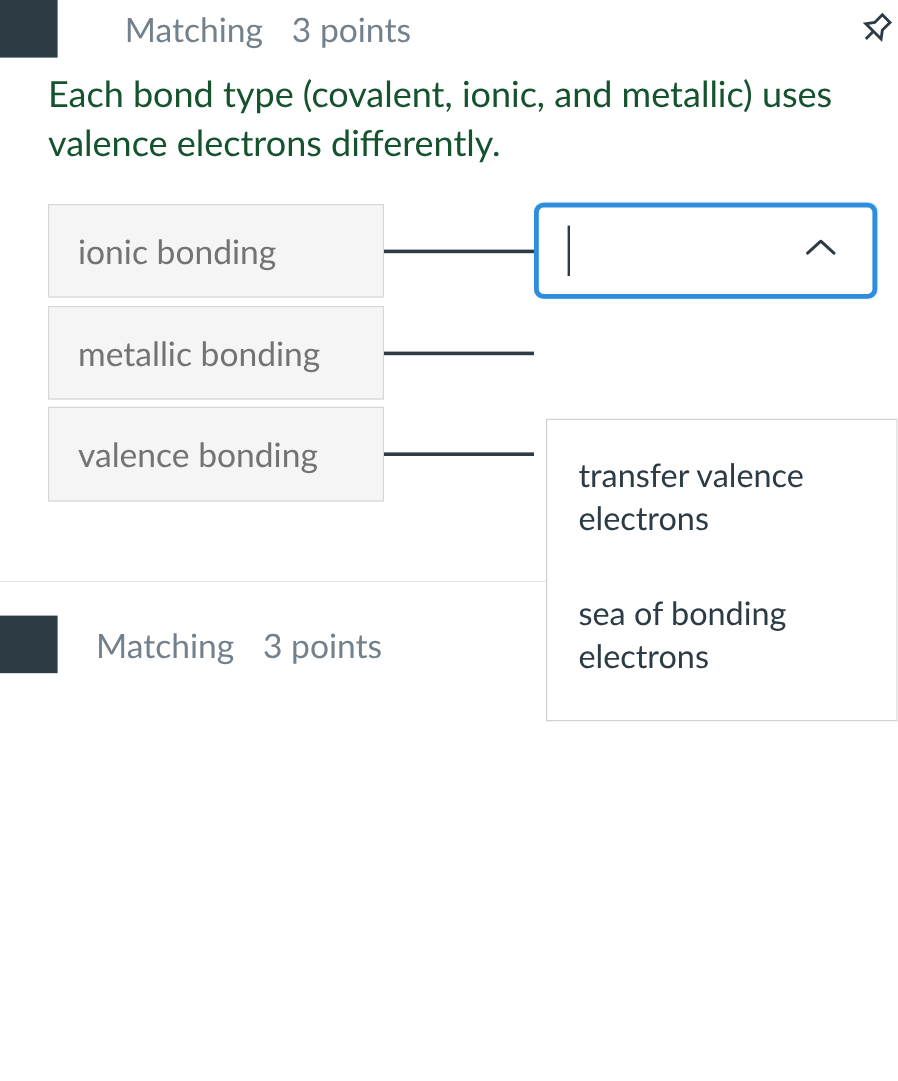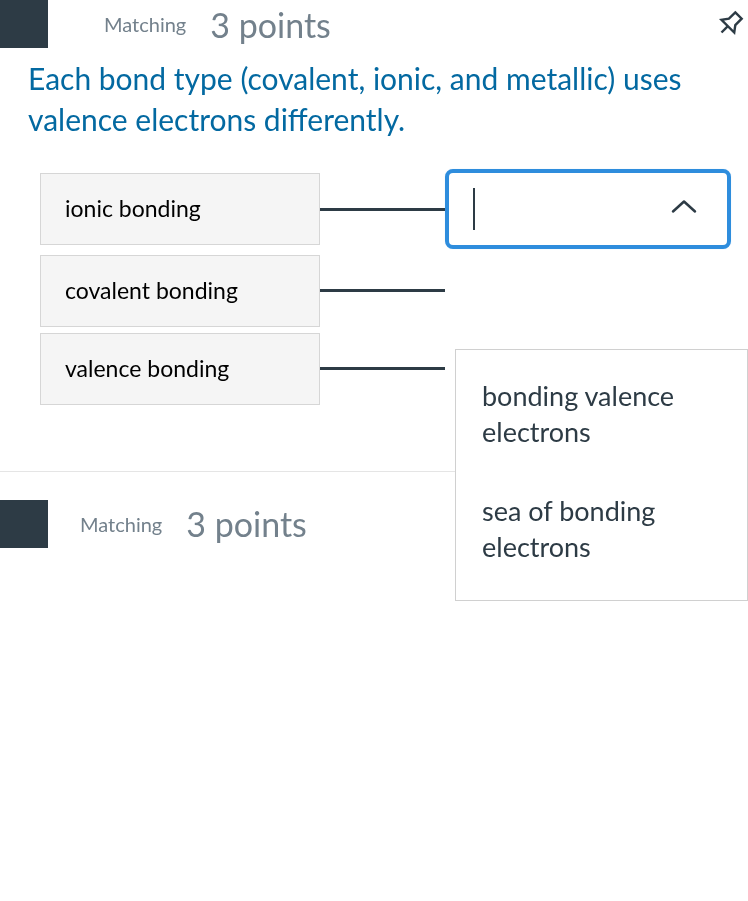--- a/index.html
+++ b/index.html
@@ -25,54 +25,54 @@
       gap: 24px;
       padding: 0 0 0 0;
     }
     .q-marker {
       width: 48px;
       height: 48px;
       background: #2d3b45;
       flex-shrink: 0;
     }
     .q-type {
-      font-size: 20px;
+      font-size: 28px;
       color: #73818c;
       margin-left: 32px;
     }
     .q-points {
-      font-size: 34px;
+      font-size: 28px;
       color: #73818c;
     }
     .pin-icon {
       position: absolute;
       top: 6px;
       right: 0;
     }
     .question-text {
       font-size: 30px;
-      color: #0369a1;
-      padding: 10px 40px 30px 28px;
+      color: #14532d;
+      padding: 10px 40px 30px 40px;
       line-height: 1.35;
     }
     .matching-area {
       padding: 0 0 30px 40px;
     }
     .match-row {
       display: flex;
       align-items: center;
       margin-bottom: 6px;
     }
     .match-prompt {
       width: 280px;
       padding: 20px 24px;
       background: #f5f5f5;
       border: 1px solid #d6d6d6;
-      font-size: 23px;
-      color: #000000;
+      font-size: 28px;
+      color: #737373;
       line-height: 1.3;
     }
     .connector {
       width: 125px;
       height: 3px;
       background: #2d3b45;
       flex-shrink: 0;
     }
     .dropdown-select {
       width: 286px;
@@ -161,32 +161,32 @@
       <div class="dropdown-select">
         <div class="dropdown-cursor"></div>
         <span class="chevron-up">
           <svg width="30" height="20" viewBox="0 0 30 20" fill="none" stroke="#2d3b45" stroke-width="2.5" stroke-linecap="round" stroke-linejoin="round">
             <polyline points="4,14 15,4 26,14"></polyline>
           </svg>
         </span>
       </div>
     </div>
     <div class="match-row">
-      <div class="match-prompt">covalent bonding</div>
+      <div class="match-prompt">metallic bonding</div>
       <div class="connector"></div>
     </div>
     <div class="match-row">
       <div class="match-prompt">valence bonding</div>
       <div class="connector"></div>
     </div>
   </div>
 </div>
 
 <div class="dropdown-panel">
-  <div class="dropdown-option">bonding valence electrons</div>
+  <div class="dropdown-option">transfer valence electrons</div>
   <div class="dropdown-option">sea of bonding electrons</div>
 </div>
 
 <div class="divider"></div>
 
 <div class="question-block">
   <div class="second-header">
     <div class="second-q-marker"></div>
     <span class="q-type" style="margin-left:32px">Matching</span>
     <span class="q-points" style="margin-left:24px">3 points</span>

